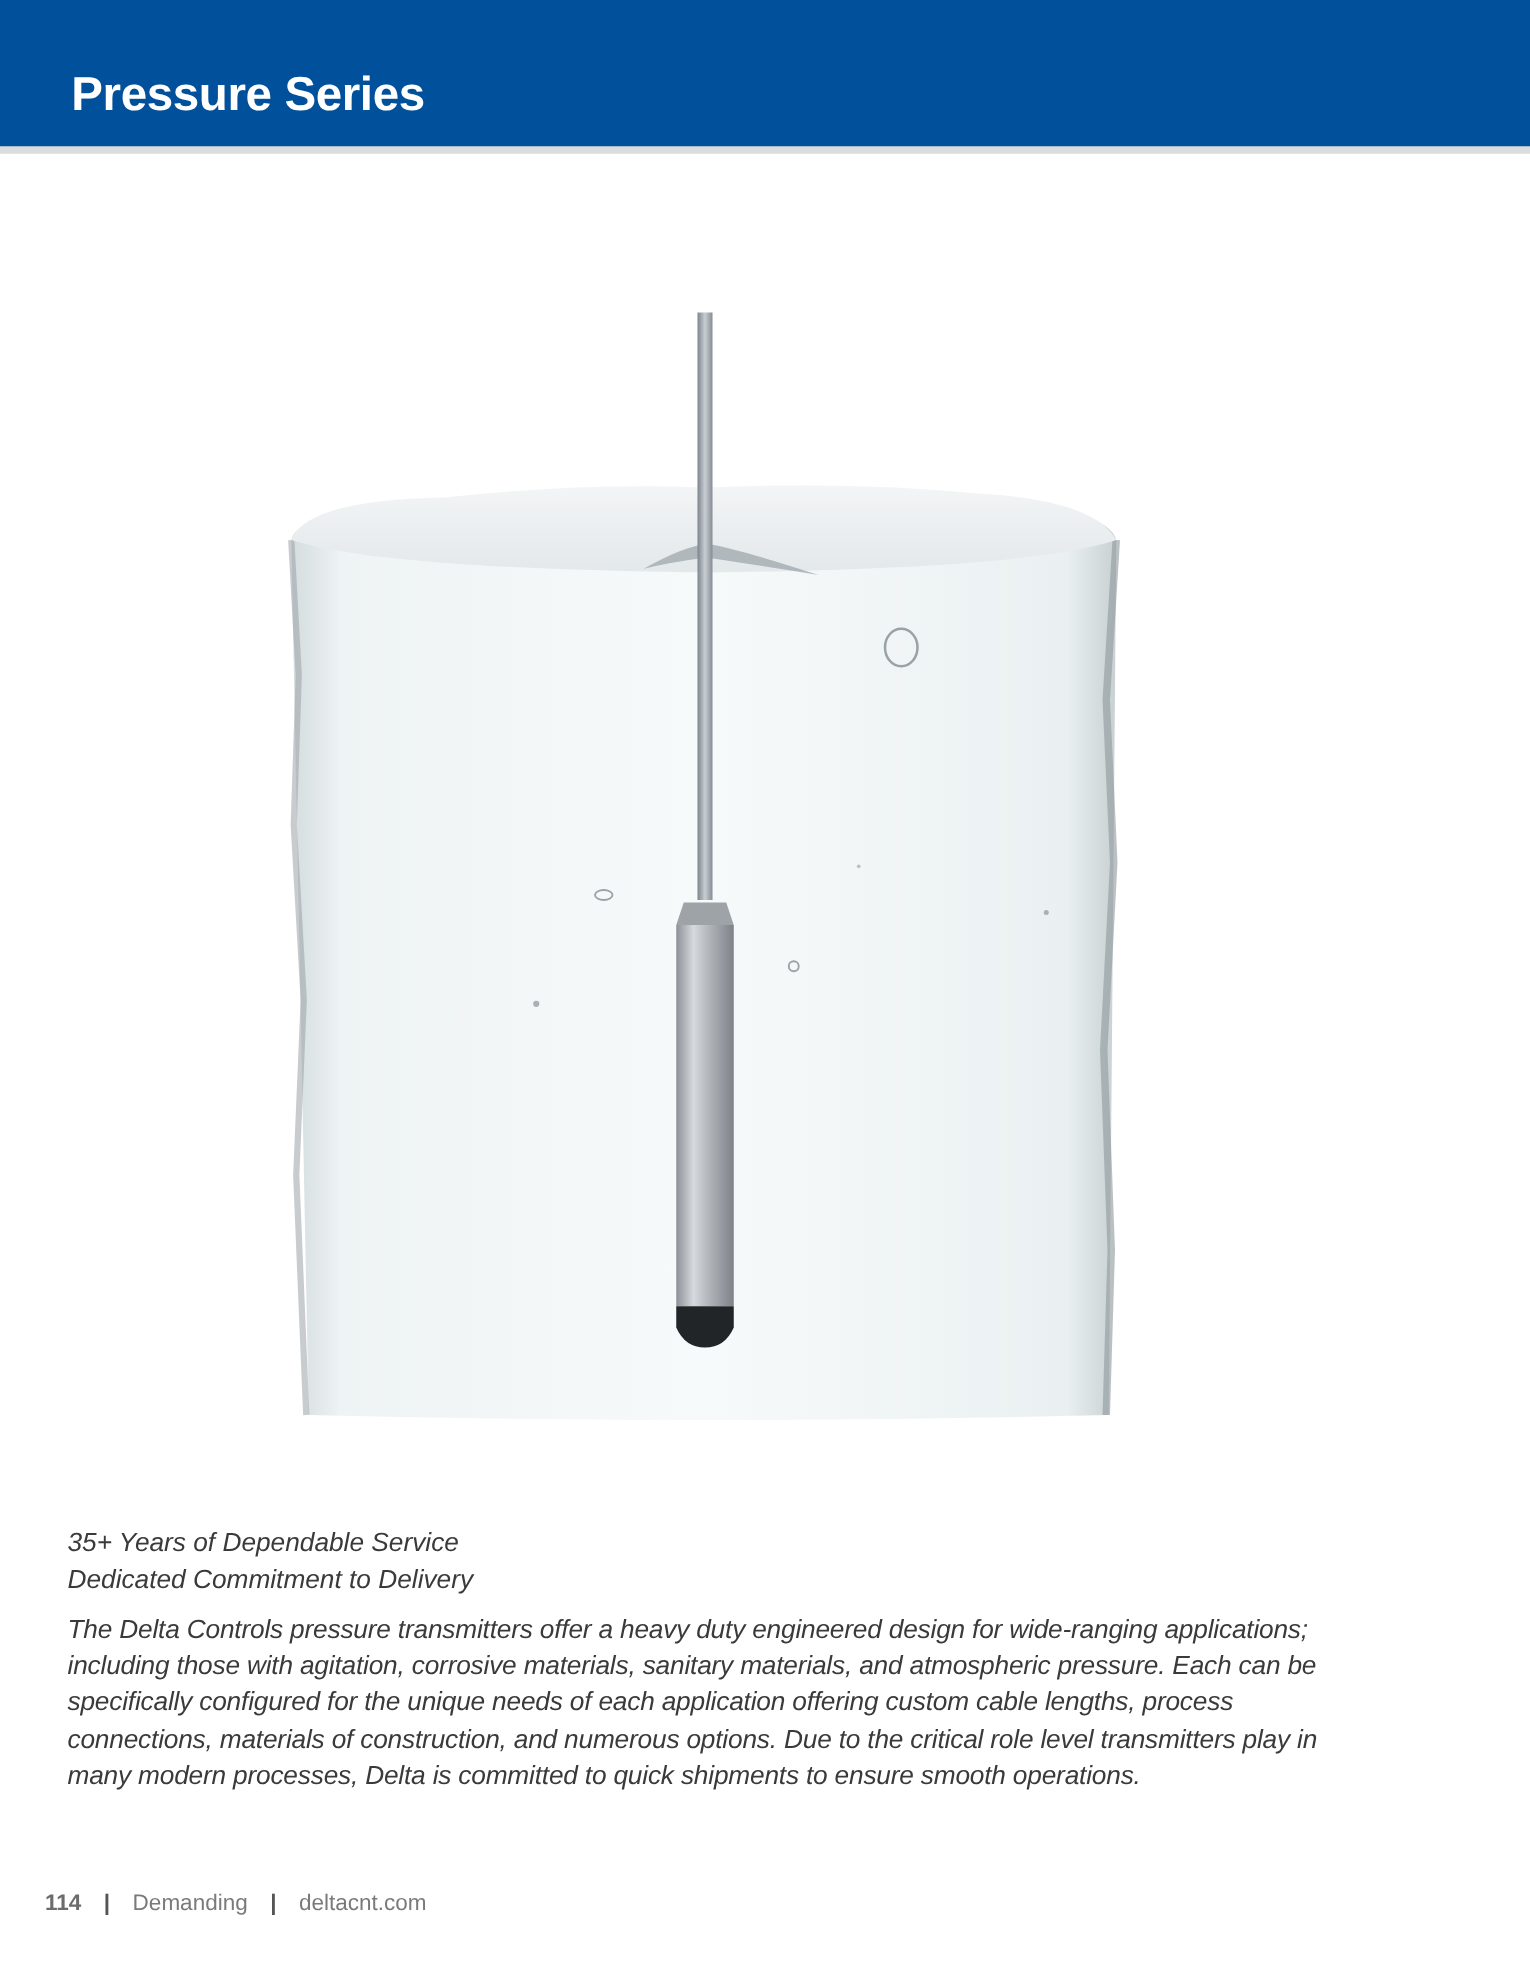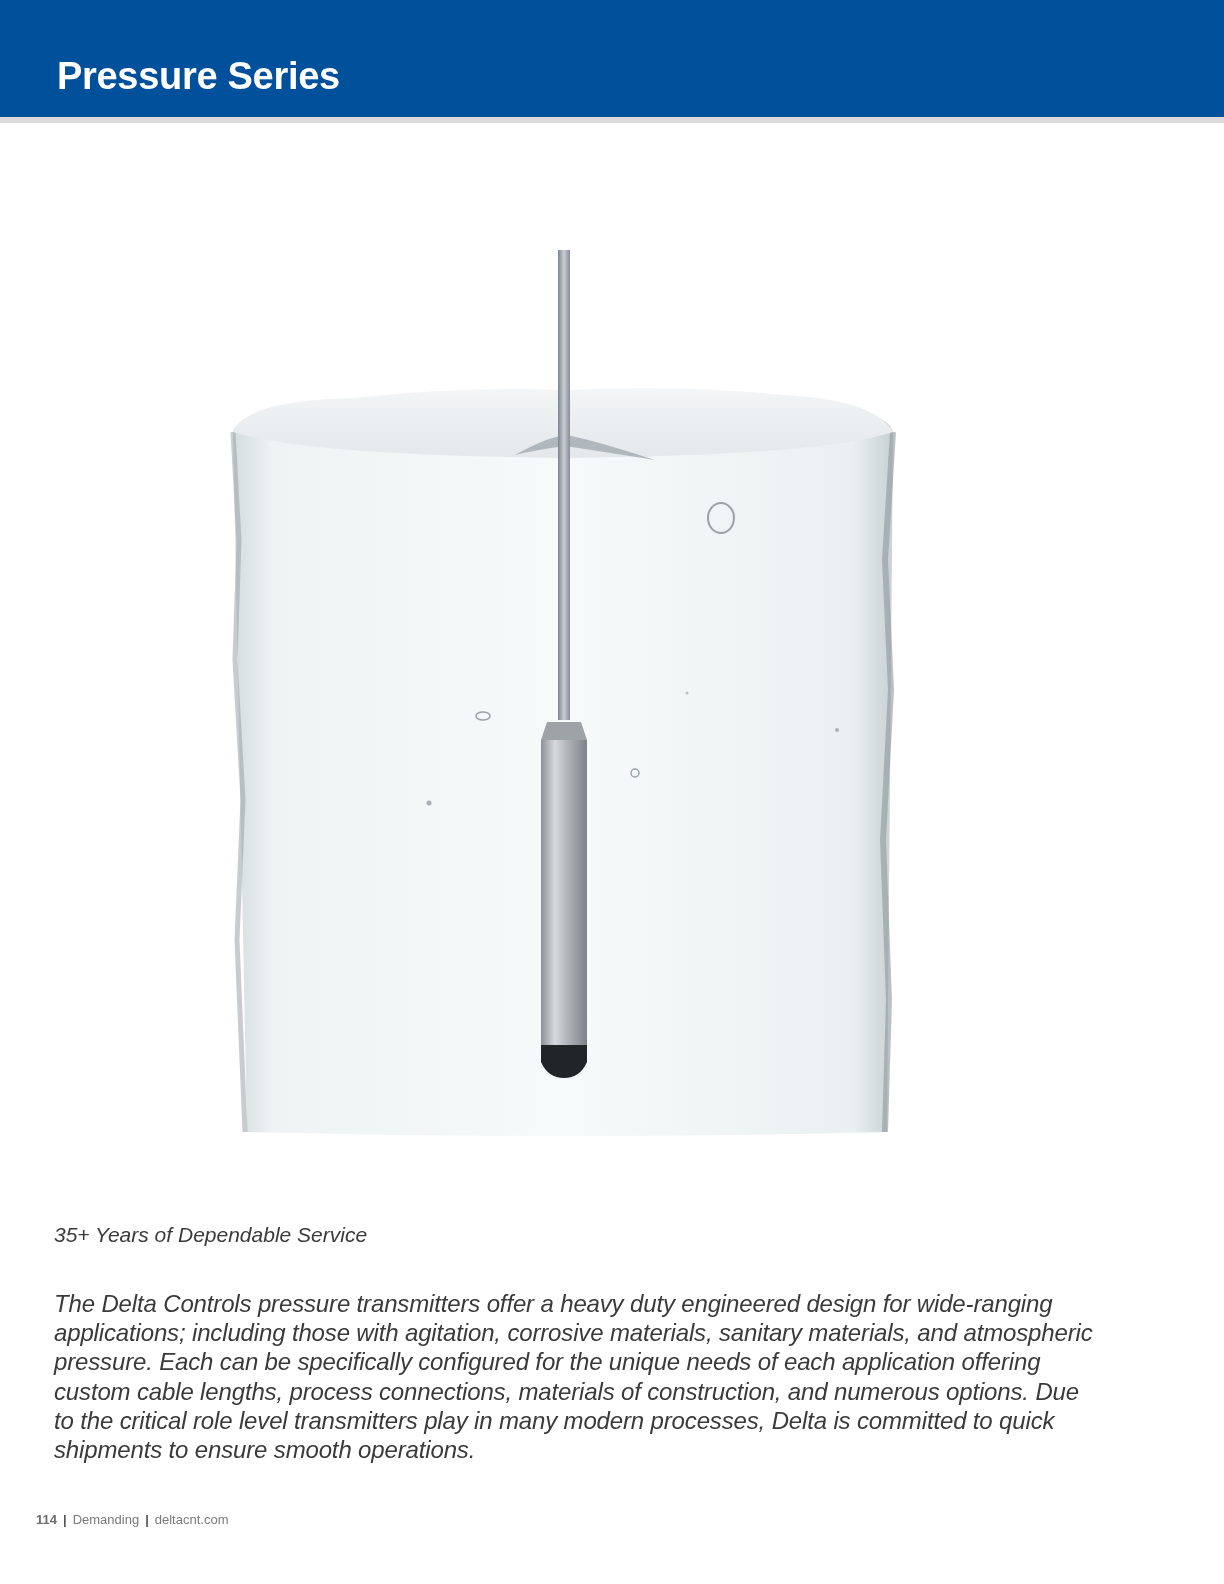--- a/index.html
+++ b/index.html
@@ -24,27 +24,27 @@
     .hero {
       position: absolute; left: 225px; top: 240px; width: 680px; height: 905px;
     }
     .taglines {
       position: absolute; left: 54px; top: 1172px; width: 700px;
       color: #3a3a3a; font-style: italic; font-size: 21px; line-height: 29px; margin-top: 48px;
     }
     .tagline { display: block; white-space: nowrap; }
     .description {
       position: absolute; left: 54px; top: 1289px; width: 1040px;
-      color: #3a3a3a; font-style: italic; font-size: 24px; line-height: 29.2px;
+      color: #3a3a3a; font-style: italic; font-size: 21px; line-height: 29.2px;
       letter-spacing: -0.15px;
     }
     .footer {
       position: absolute; left: 36px; top: 1512px;
-      color: #7a7a7a; font-size: 13px;
-      display: flex; gap: 6px;
+      color: #7a7a7a; font-size: 18px;
+      display: flex; gap: 18px;
     }
     .footer .page-num { font-weight: bold; color: #6c6c6c; }
     .footer .sep { font-weight: bold; color: #555; }
   </style>
 </head>
 <body>
 
 <div class="header">
   <div class="header-title">Pressure Series</div>
 </div>
@@ -98,20 +98,21 @@
     <ellipse cx="258" cy="476" rx="7" ry="4" fill="none" stroke="#9aa2a6" stroke-width="1.5"></ellipse>
     <circle cx="410" cy="533" r="4" fill="none" stroke="#9aa2a6" stroke-width="1.5"></circle>
     <circle cx="204" cy="563" r="2.5" fill="#aab1b4"></circle>
     <circle cx="612" cy="490" r="2" fill="#aab1b4"></circle>
     <circle cx="462" cy="453" r="1.5" fill="#bcc2c5"></circle>
   </svg>
 </div>
 
 <div class="taglines">
   <span class="tagline">35+ Years of Dependable Service</span>
+  <span class="tagline">Dedicated Commitment to Delivery</span>
 </div>
 
 <div class="description">The Delta Controls pressure transmitters offer a heavy duty engineered design for wide-ranging applications; including those with agitation, corrosive materials, sanitary materials, and atmospheric pressure. Each can be specifically configured for the unique needs of each application offering custom cable lengths, process connections, materials of construction, and numerous options. Due to the critical role level transmitters play in many modern processes, Delta is committed to quick shipments to ensure smooth operations.</div>
 
 <div class="footer">
   <span class="page-num">114</span>
   <span class="sep">|</span>
   <span>Demanding</span>
   <span class="sep">|</span>
   <span>deltacnt.com</span>

